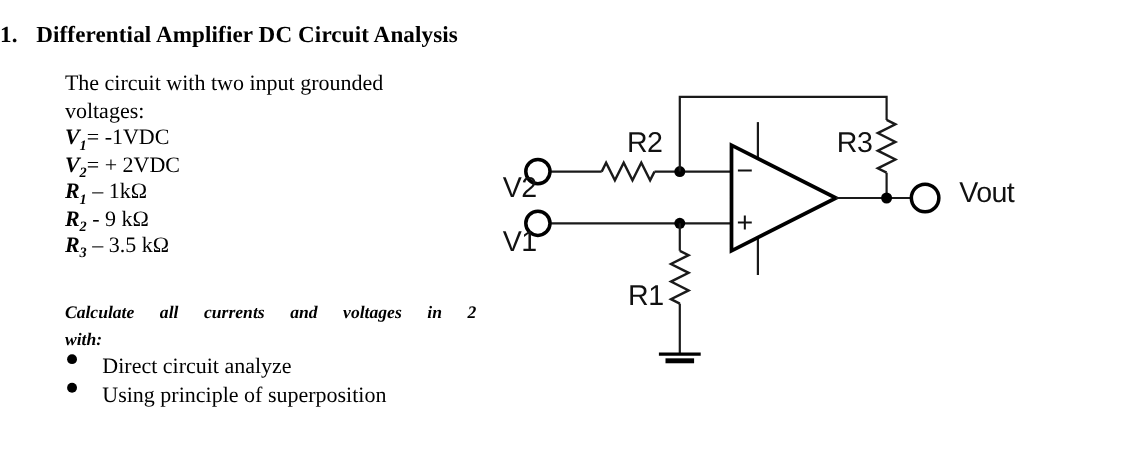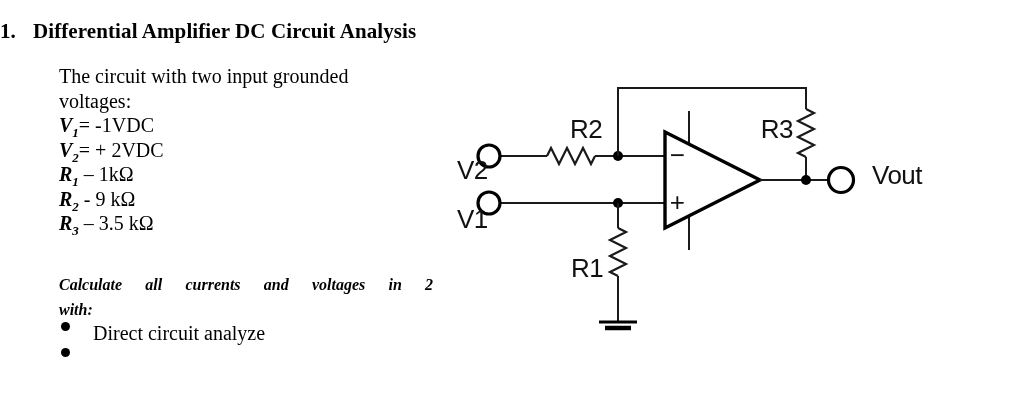--- a/index.html
+++ b/index.html
@@ -77,20 +77,21 @@
     <span class="l2">with:</span>
   </div>
 
   <div class="bullets">
     <div class="item">
       <span class="dot"></span>
       <span>Direct circuit analyze</span>
     </div>
     <div class="item">
       <span class="dot"></span>
+      <span>Using principle of superposition</span>
     </div>
   </div>
 
   <svg class="circuit" width="1024" height="409" viewBox="0 0 1024 409">
 
     <line class="wire" x1="500" y1="156" x2="547" y2="156"></line>
     <path class="res" d="M547,156 l4,-8 l8,16 l8,-16 l8,16 l8,-16 l8,16 l4,-8"></path>
     <line class="wire" x1="595" y1="156" x2="665" y2="156"></line>
     <circle class="dot" cx="618" cy="156" r="5"></circle>
 

